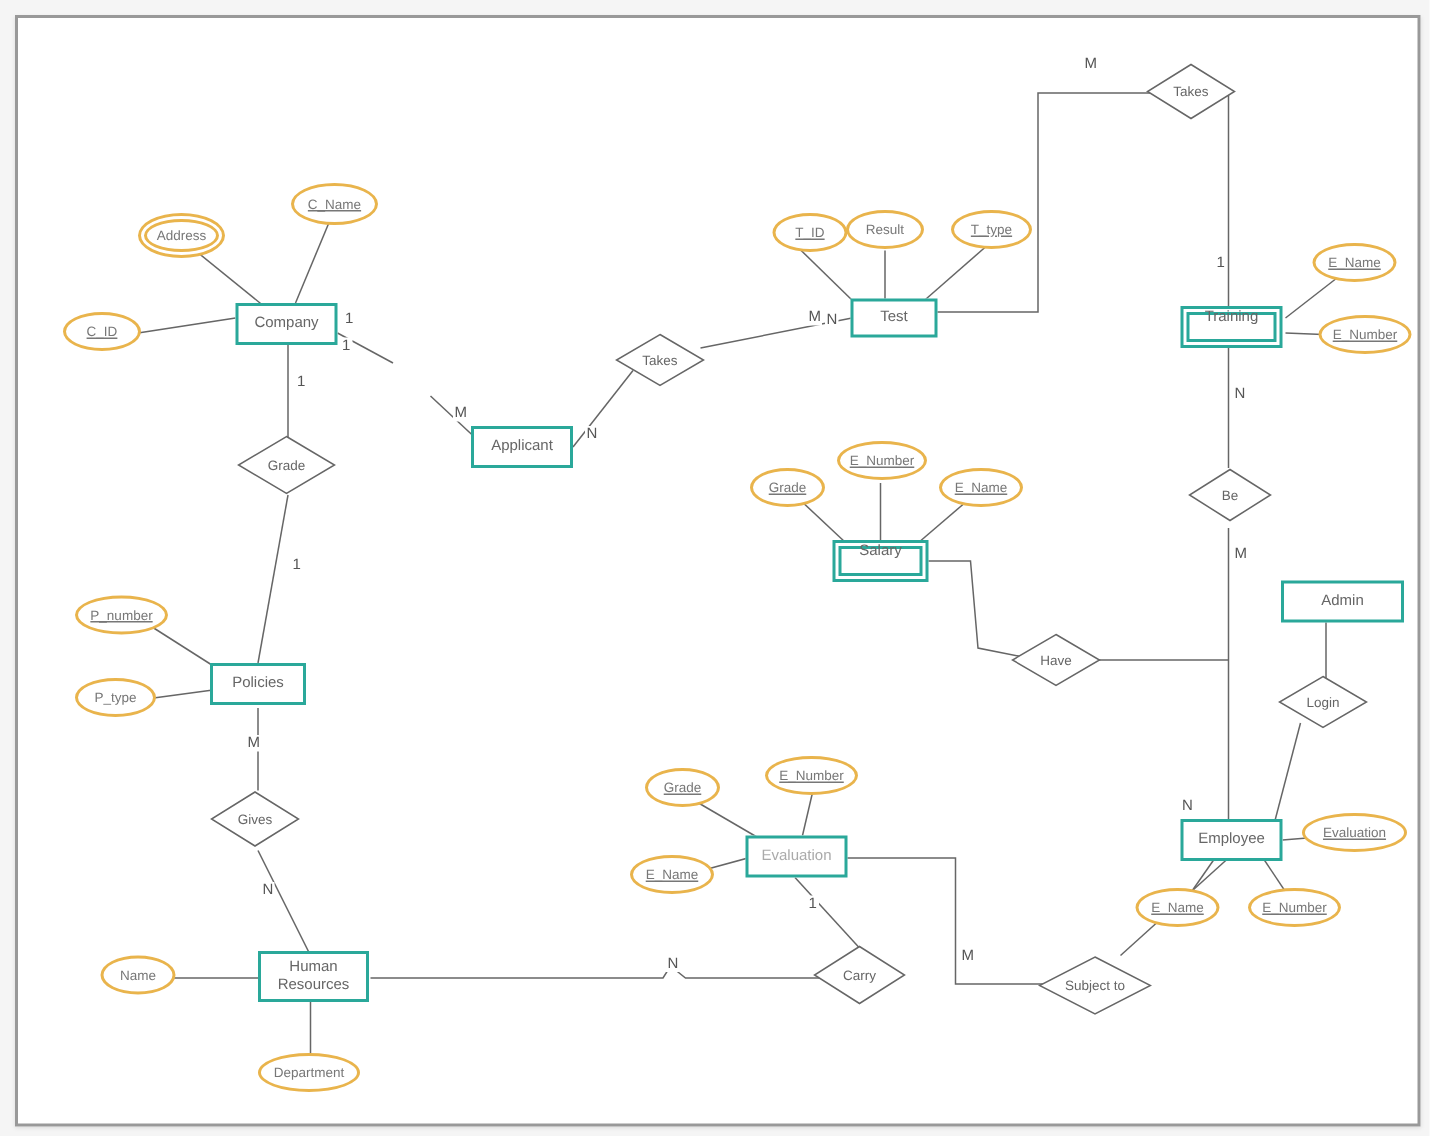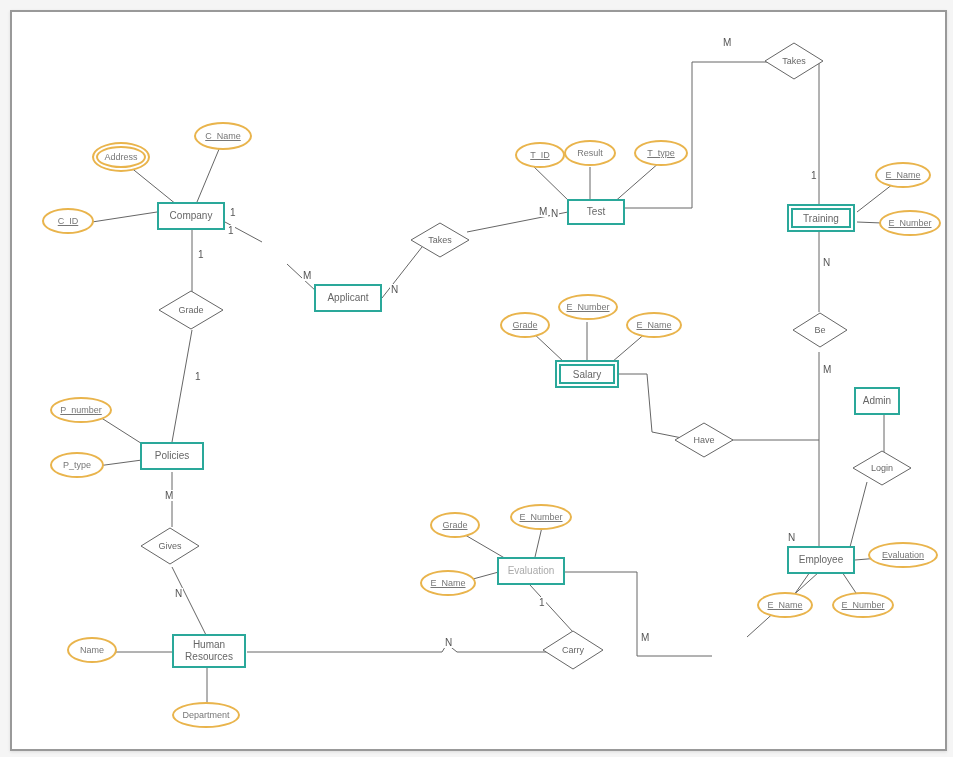--- a/index.html
+++ b/index.html
@@ -39,21 +39,20 @@
   .weak-entity::before {
     content: "";
     position: absolute;
     top: 2px; left: 2px; right: 2px; bottom: 2px;
     border: 2px solid #2aa89a;
   }
   .weak-entity .inner {
     position: absolute;
     top: 0; left: 0; right: 0; bottom: 0;
     display: flex;
-    align-items: center;
     justify-content: center;
     font-size: 10px;
     color: #666;
     z-index: 2;
   }
   .attribute {
     position: absolute;
     border: 2px solid #e9b44c;
     border-radius: 50%;
     background: #fff;
@@ -207,21 +206,21 @@
       </div>
     </div>
 <div class="entity" style="left:128px;top:430px;width:64px;height:28px">
       <span>Policies</span>
     </div>
 <div class="weak-entity" style="left:543px;top:348px;width:64px;height:28px">
       <div class="inner">
         <span>Salary</span>
       </div>
     </div>
-<div class="entity" style="left:842px;top:375px;width:46px;height:28px">
+<div class="entity" style="left:842px;top:375px;width:82px;height:28px">
       <span>Admin</span>
     </div>
 <div class="entity" style="left:485px;top:545px;width:68px;height:28px;color:#aaa">
       <span>Evaluation</span>
     </div>
 <div class="entity" style="left:775px;top:534px;width:68px;height:28px">
       <span>Employee</span>
     </div>
 <div class="entity" style="left:160px;top:622px;width:74px;height:34px">
       <span>Human Resources</span>
@@ -267,20 +266,26 @@
       <svg viewBox="0 0 60 38">
         <polygon points="30,1 59,19 30,37 1,19" fill="#fff" stroke="#666"></polygon>
       </svg>
       <span>Gives</span>
     </div>
 <div class="relationship" style="left:530px;top:618px;width:62px;height:40px">
       <svg viewBox="0 0 62 40">
         <polygon points="31,1 61,20 31,39 1,20" fill="#fff" stroke="#666"></polygon>
       </svg>
       <span>Carry</span>
+    </div>
+<div class="relationship" style="left:680px;top:625px;width:76px;height:40px">
+      <svg viewBox="0 0 76 40">
+        <polygon points="38,1 75,20 38,39 1,20" fill="#fff" stroke="#666"></polygon>
+      </svg>
+      <span>Subject to</span>
     </div>
 
 <div class="attribute multi" style="left:80px;top:130px;width:58px;height:30px">
       <span>Address</span>
     </div>
 <div class="attribute key" style="left:182px;top:110px;width:58px;height:28px">
       <span>C_Name</span>
     </div>
 <div class="attribute key" style="left:30px;top:196px;width:52px;height:26px">
       <span>C_ID</span>

